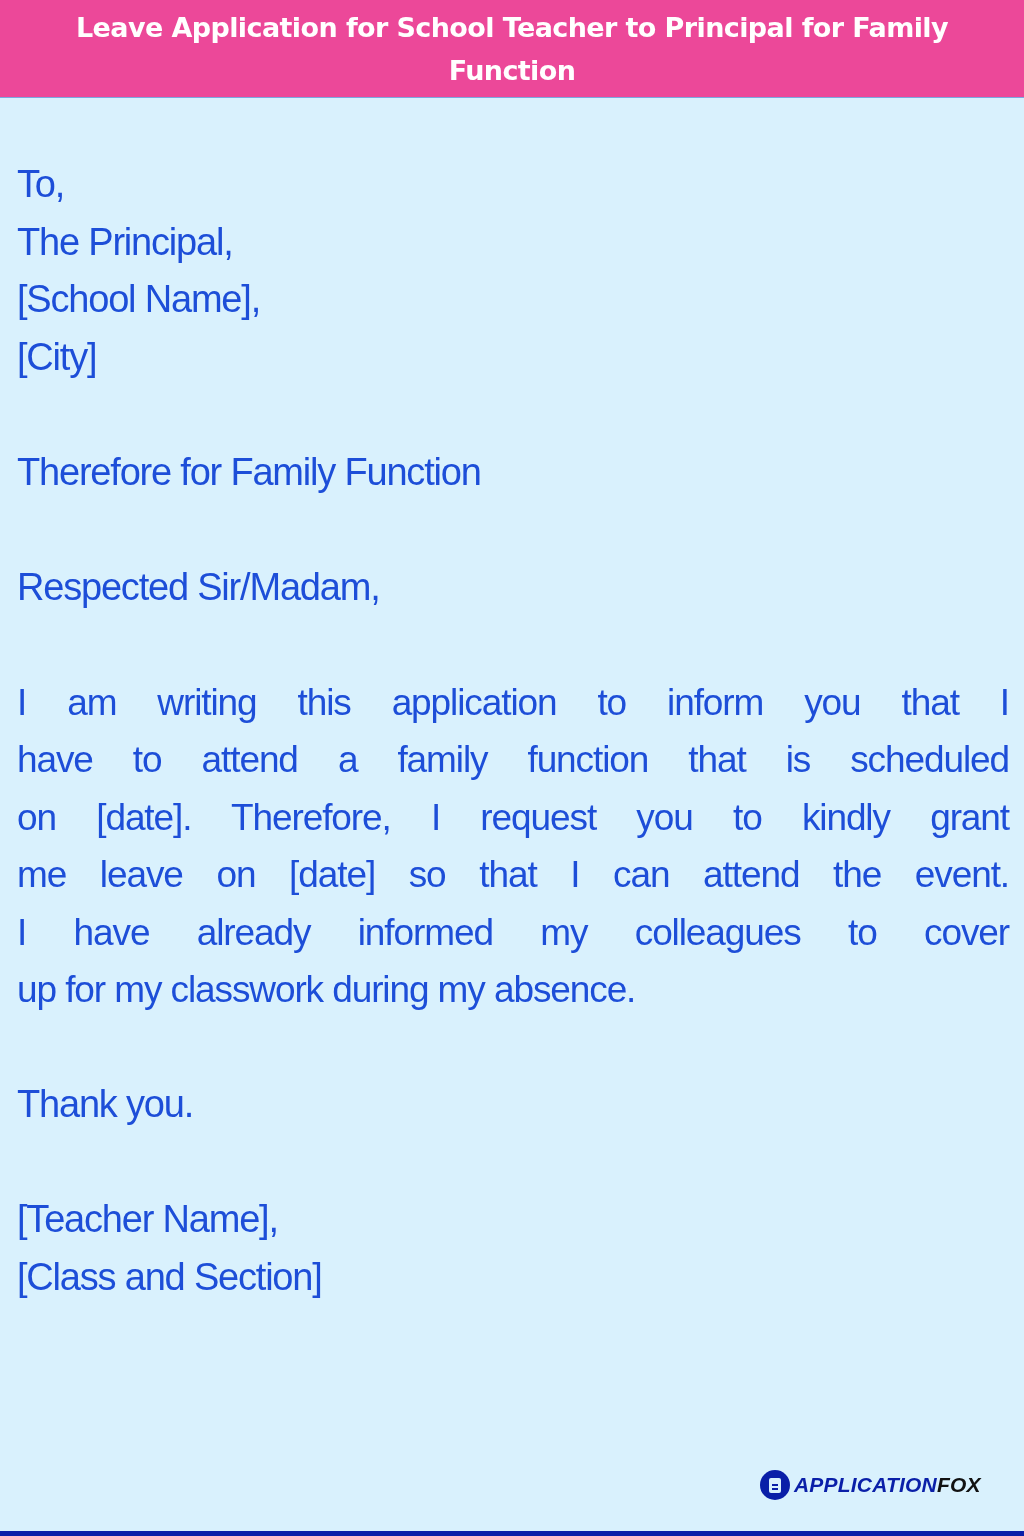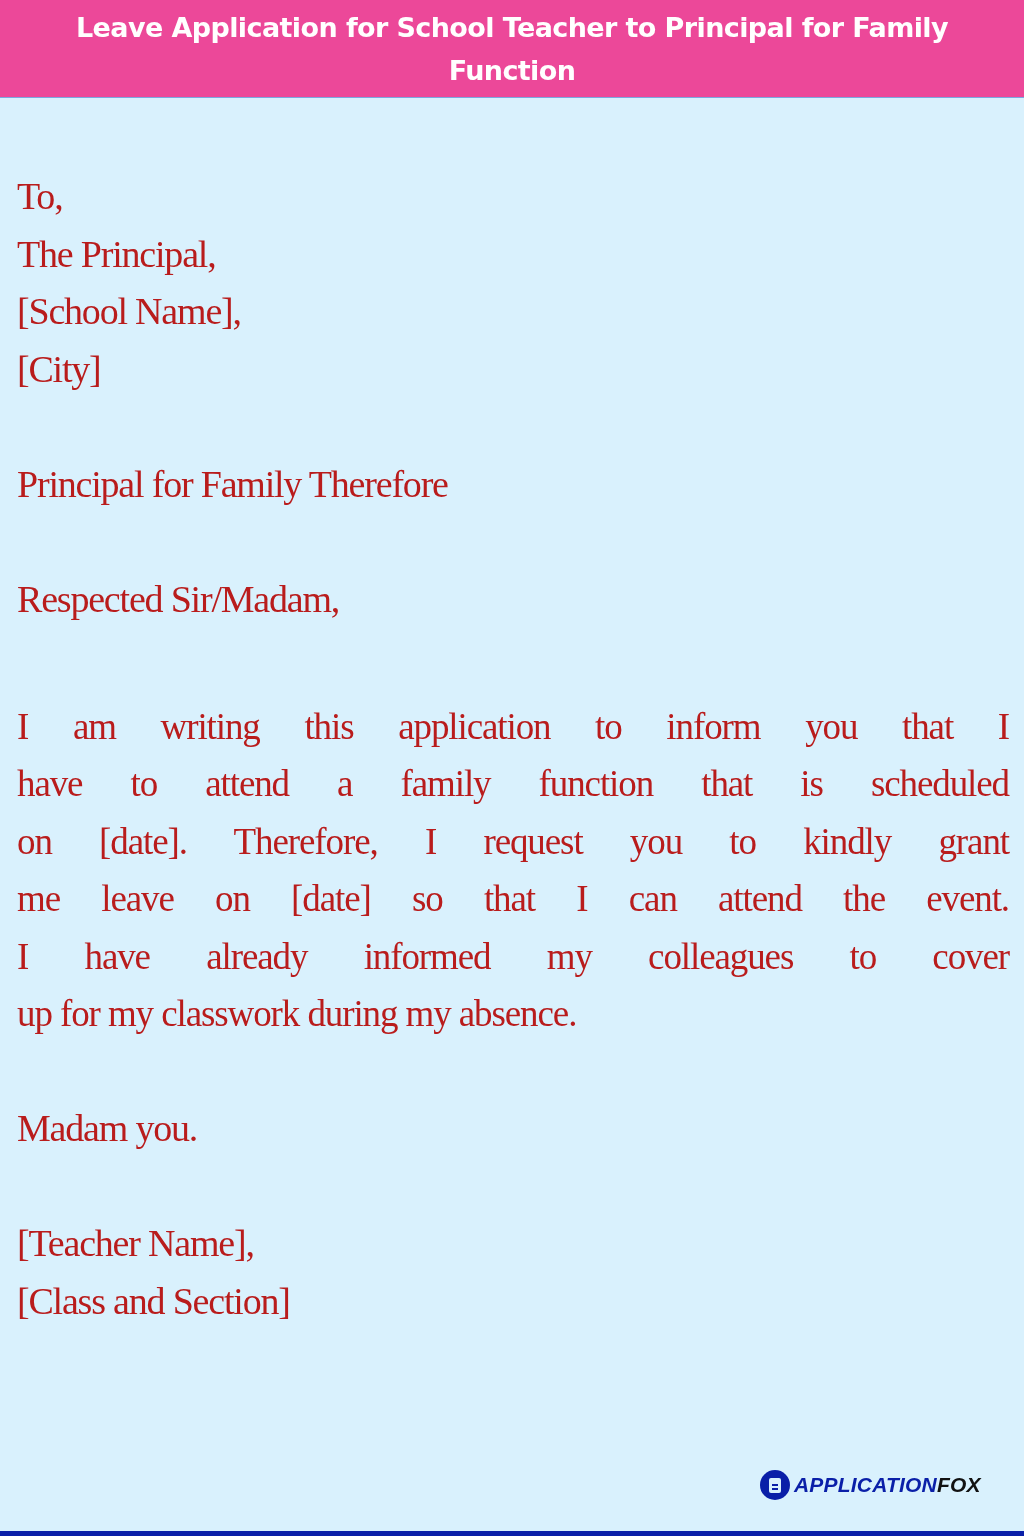--- a/index.html
+++ b/index.html
@@ -17,29 +17,29 @@
       border-bottom: 1px solid #7aa8e0;
     }
     .header h1 {
       margin: 0; color: #ffffff;
       font-family: "DejaVu Sans", sans-serif;
       font-weight: bold; font-size: 27px; line-height: 43px;
       letter-spacing: -0.6px;
       width: 960px;
     }
     .letter {
-      position: absolute; left: 17px; top: 168px; width: 992px;
-      color: #b91c1c;
-      font-family: Liberation Serif, serif;
+      position: absolute; left: 17px; top: 156px; width: 992px;
+      color: #1d4ed8;
+      font-family: Liberation Sans, sans-serif;
       font-size: 38px; line-height: 57.5px;
       letter-spacing: -1.2px;
     }
     .line { white-space: nowrap; display: block; height: 57.5px; }
     .gap { height: 57.5px; }
-    .para { text-align: justify; text-align-last: left; font-size: 37px; letter-spacing: -1.1px; margin-top: 12px; }
+    .para { text-align: justify; text-align-last: left; font-size: 37px; letter-spacing: -1.1px; }
     .para .jl { text-align: justify; text-align-last: justify; display: block; white-space: normal; height: 57.5px; }
     .para .ll { display: block; height: 57.5px; white-space: nowrap; }
     .brand {
       position: absolute; left: 760px; top: 1470px;
       display: flex; align-items: center; gap: 4px;
     }
     .brand-icon {
       width: 30px; height: 30px; border-radius: 50%;
       background: #0a1fa8; display: flex; align-items: center; justify-content: center;
     }
@@ -68,34 +68,34 @@
 <div class="header">
   <h1>Leave Application for School Teacher to Principal for Family Function</h1>
 </div>
 
 <div class="letter">
   <span class="line">To,</span>
   <span class="line">The Principal,</span>
   <span class="line">[School Name],</span>
   <span class="line">[City]</span>
   <div class="gap"></div>
-  <span class="line">Principal for Family Therefore</span>
+  <span class="line">Therefore for Family Function</span>
   <div class="gap"></div>
   <span class="line">Respected Sir/Madam,</span>
   <div class="gap"></div>
   <div class="para">
     <span class="jl">I am writing this application to inform you that I</span>
     <span class="jl">have to attend a family function that is scheduled</span>
     <span class="jl">on [date]. Therefore, I request you to kindly grant</span>
     <span class="jl">me leave on [date] so that I can attend the event.</span>
     <span class="jl">I have already informed my colleagues to cover</span>
     <span class="ll">up for my classwork during my absence.</span>
   </div>
   <div class="gap"></div>
-  <span class="line">Madam you.</span>
+  <span class="line">Thank you.</span>
   <div class="gap"></div>
   <span class="line">[Teacher Name],</span>
   <span class="line">[Class and Section]</span>
 </div>
 
 <div class="brand">
   <span class="brand-icon">
       <span class="doc"></span>
     </span>
   <span class="brand-text"><span class="brand-a">APPLICATION</span><span class="brand-b">FOX</span></span>

